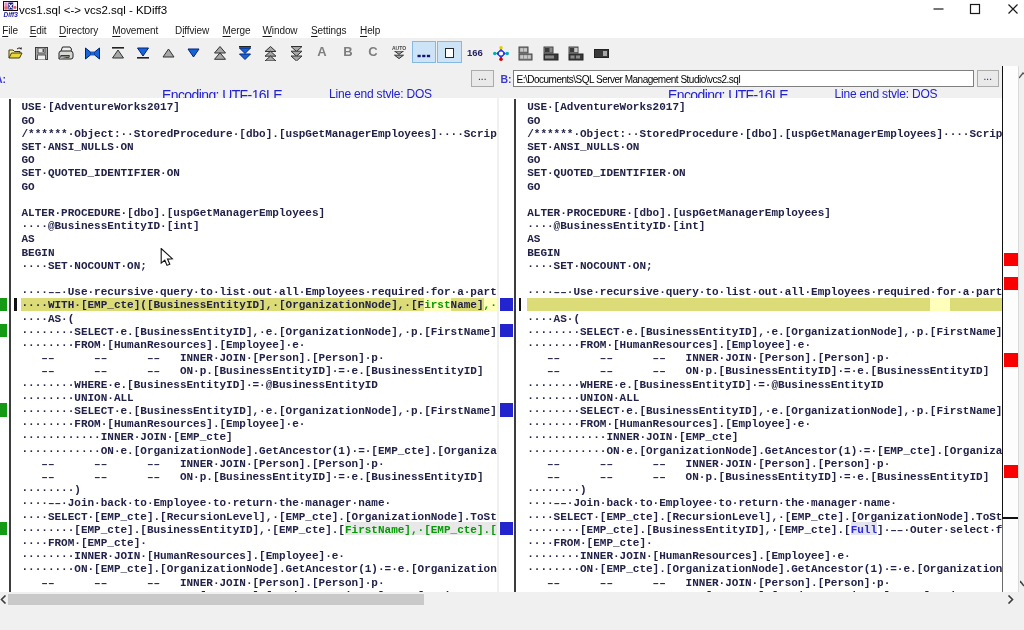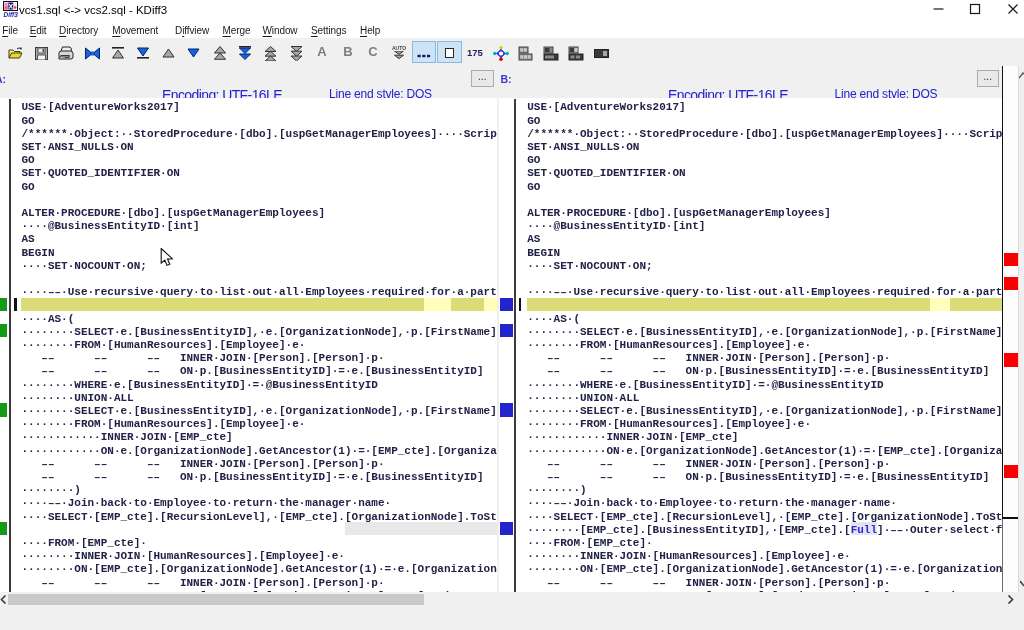--- a/index.html
+++ b/index.html
@@ -132,21 +132,21 @@
         <path d="M1.5 4.2 L10.5 4.2 L6.0 7.6 Z" fill="#a8a8a8" stroke="#333" stroke-width="1"></path>
       </svg>
 <div style="position:absolute;left:411.5px;top:3px;width:24.5px;height:22px;background:#cde3f6;border:1px solid #85b9e4"></div>
 <div style="position:absolute;left:437px;top:3px;width:25px;height:22px;background:#cde3f6;border:1px solid #85b9e4"></div>
 <svg style="position:absolute;left:417px;top:15.5px" width="14" height="4" viewBox="0 0 14 4">
         <rect x="0.5" y="0.8" width="3.2" height="2.4" fill="#16166e"></rect>
         <rect x="5.2" y="0.8" width="3.2" height="2.4" fill="#16166e"></rect>
         <rect x="9.9" y="0.8" width="3.2" height="2.4" fill="#16166e"></rect>
       </svg>
 <div style="position:absolute;left:444.8px;top:9.5px;width:9.5px;height:10.5px;background:#fff;border:1.6px solid #282828"></div>
-<div style="position:absolute;left:467px;top:9px;width:16px;font:bold 9.5px 'Liberation Sans',sans-serif;color:#23235e">175</div>
+<div style="position:absolute;left:467px;top:9px;width:16px;font:bold 9.5px 'Liberation Sans',sans-serif;color:#23235e">166</div>
 <svg style="position:absolute;left:493px;top:7.5px" width="16" height="15" viewBox="0 0 16 15">
         <g stroke="#2a3be8" stroke-width="1" fill="#2a3be8">
           <path d="M8 3 L10 5.5 L6 5.5 Z"></path>
           <path d="M8 12 L6 9.5 L10 9.5 Z"></path>
           <path d="M3.5 7.5 L6 5.5 L6 9.5 Z"></path>
           <path d="M12.5 7.5 L10 5.5 L10 9.5 Z"></path>
         </g>
         <circle cx="8" cy="1.8" r="1.8" fill="#e0d000"></circle>
         <circle cx="8" cy="13.2" r="1.8" fill="#d80000"></circle>
         <circle cx="1.8" cy="7.5" r="1.8" fill="#00b0b0"></circle>
@@ -179,20 +179,21 @@
 <svg style="position:absolute;left:594px;top:11.0px" width="15" height="9" viewBox="0 0 15 9">
         <rect x="0.5" y="0.5" width="14" height="8" fill="#3a3a3a" stroke="#222"></rect>
         <rect x="9" y="2" width="4" height="5" fill="#a8a8a8"></rect>
       </svg>
 </div>
 
 <div class="filebar">
   <div class="ablab" style="left:-5px">A:</div>
   <div class="dots" style="left:471px">...</div>
   <div class="ablab" style="left:500.5px">B:</div>
+  <div class="tbox" style="left:512.5px;width:461px">E:\Documents\SQL Server Management Studio\vcs2.sql</div>
   <div class="dots" style="left:976.5px">...</div>
   <div class="enc" style="left:162px">Encoding: UTF-16LE</div>
   <div class="enc2" style="left:329px">Line end style: DOS</div>
   <div class="enc" style="left:668px">Encoding: UTF-16LE</div>
   <div class="enc2" style="left:834.5px">Line end style: DOS</div>
 </div>
 
 <div class="main">
 <div class="khaki" style="left:21.0px;top:199.8px;width:476.0px"></div>
 <div class="khaki" style="left:526.7px;top:199.8px;width:475.3px"></div>
@@ -240,36 +241,38 @@
 <div class="cl" style="top:167.4px">SET·QUOTED_IDENTIFIER·ON</div>
 <div class="cl" style="top:180.6px">GO</div>
 <div class="cl" style="top:193.8px"></div>
 <div class="cl" style="top:207.0px">ALTER·PROCEDURE·[dbo].[uspGetManagerEmployees]</div>
 <div class="cl" style="top:220.2px">····@BusinessEntityID·[int]</div>
 <div class="cl" style="top:233.4px">AS</div>
 <div class="cl" style="top:246.6px">BEGIN</div>
 <div class="cl" style="top:259.8px">····SET·NOCOUNT·ON;</div>
 <div class="cl" style="top:273.0px"></div>
 <div class="cl" style="top:286.2px">····––·Use·recursive·query·to·list·out·all·Employees·required·for·a·part</div>
+<div class="cl" style="top:299.4px">····WITH·[EMP_cte]([BusinessEntityID],·[OrganizationNode],·[F<span class="g">irst</span>Name]<span class="g">,·</span></div>
 <div class="cl" style="top:312.6px">····AS·(</div>
 <div class="cl" style="top:325.8px">········SELECT·e.[BusinessEntityID],·e.[OrganizationNode],·p.[FirstName]</div>
 <div class="cl" style="top:339.0px">········FROM·[HumanResources].[Employee]·e·</div>
 <div class="cl" style="top:352.2px">   ––      ––      ––   INNER·JOIN·[Person].[Person]·p·</div>
 <div class="cl" style="top:365.4px">   ––      ––      ––   ON·p.[BusinessEntityID]·=·e.[BusinessEntityID]</div>
 <div class="cl" style="top:378.6px">········WHERE·e.[BusinessEntityID]·=·@BusinessEntityID</div>
 <div class="cl" style="top:391.8px">········UNION·ALL</div>
 <div class="cl" style="top:405.0px">········SELECT·e.[BusinessEntityID],·e.[OrganizationNode],·p.[FirstName]</div>
 <div class="cl" style="top:418.2px">········FROM·[HumanResources].[Employee]·e·</div>
 <div class="cl" style="top:431.4px">············INNER·JOIN·[EMP_cte]</div>
 <div class="cl" style="top:444.6px">············ON·e.[OrganizationNode].GetAncestor(1)·=·[EMP_cte].[Organiza</div>
 <div class="cl" style="top:457.8px">   ––      ––      ––   INNER·JOIN·[Person].[Person]·p·</div>
 <div class="cl" style="top:471.0px">   ––      ––      ––   ON·p.[BusinessEntityID]·=·e.[BusinessEntityID]</div>
 <div class="cl" style="top:484.2px">········)</div>
 <div class="cl" style="top:497.4px">····––·Join·back·to·Employee·to·return·the·manager·name·</div>
 <div class="cl" style="top:510.6px">····SELECT·[EMP_cte].[RecursionLevel],·[EMP_cte].[OrganizationNode].ToSt</div>
+<div class="cl" style="top:523.8px">········[EMP_cte].[BusinessEntityID],·[EMP_cte].[<span class="g">FirstName],·[EMP_cte].[</span></div>
 <div class="cl" style="top:537.0px">····FROM·[EMP_cte]·</div>
 <div class="cl" style="top:550.2px">········INNER·JOIN·[HumanResources].[Employee]·e·</div>
 <div class="cl" style="top:563.4px">········ON·[EMP_cte].[OrganizationNode].GetAncestor(1)·=·e.[Organization</div>
 <div class="cl" style="top:576.6px">   ––      ––      ––   INNER·JOIN·[Person].[Person]·p·</div>
 <div class="cl" style="top:589.8px">   ––      ––      ––   ON·[EMP_cte].[BusinessEntityID]·=·p.[BusinessEntityID]</div>
   </div>
 </div>
 <div class="pane" style="left:515.7px;width:486.1px">
   <div class="code" style="left:11.5px">
 <div class="cl" style="top:101.4px">USE·[AdventureWorks2017]</div>

